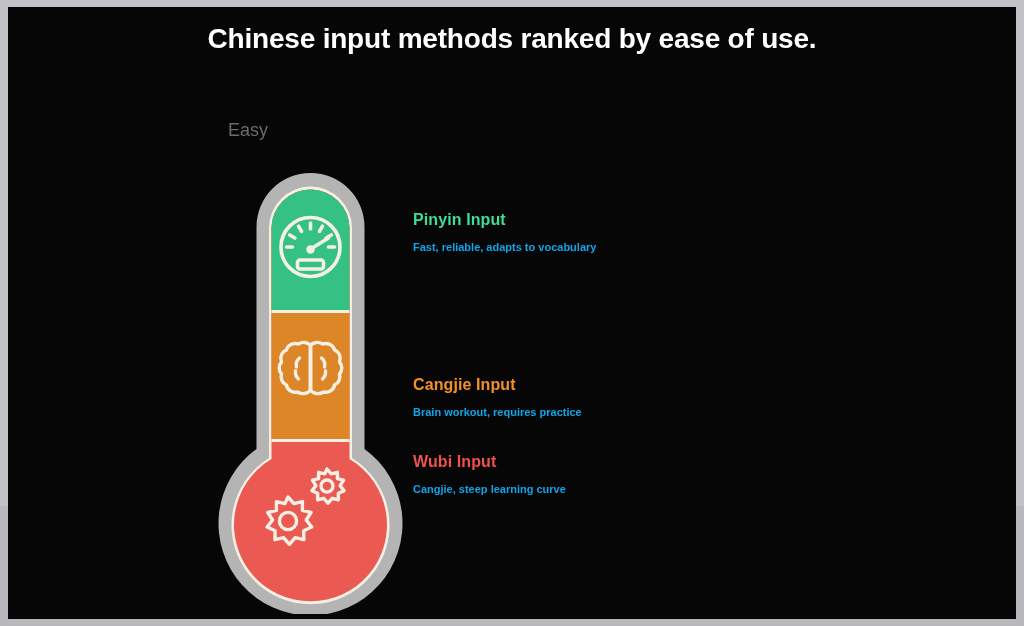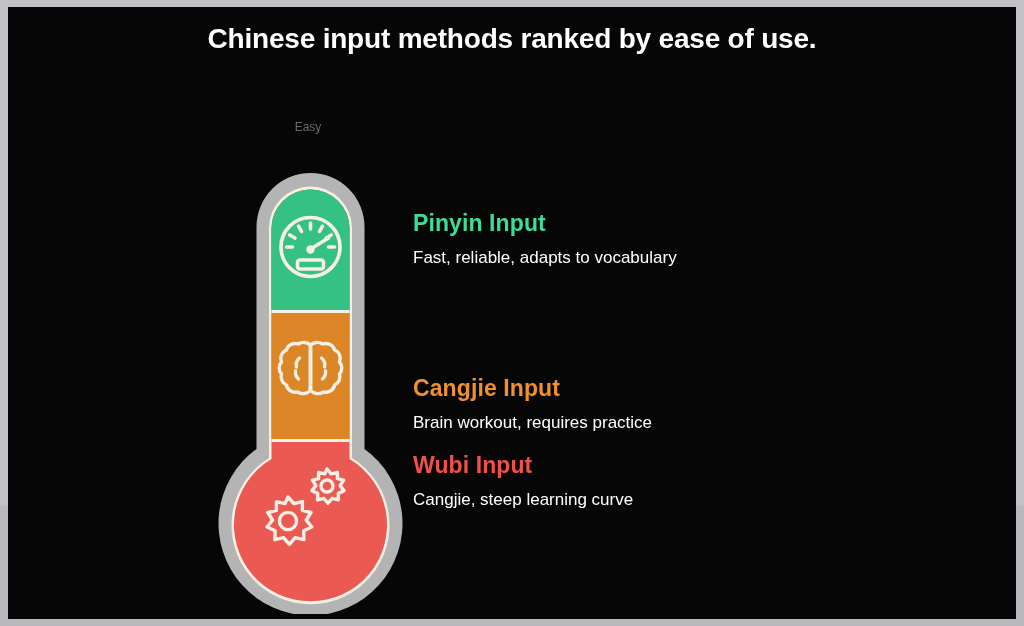--- a/index.html
+++ b/index.html
@@ -41,55 +41,54 @@
     font-size: 28px;
     font-weight: bold;
     letter-spacing: -0.2px;
     font-family: "Liberation Sans", sans-serif;
   }
   #easy-label {
     position: absolute;
     left: 220px;
     top: 113px;
     width: 160px;
-    text-align: center;
     color: #6a6a6a;
-    font-size: 12px;
+    font-size: 18px;
     font-family: "Liberation Sans", sans-serif;
   }
 
   
   #thermo {
     position: absolute;
     left: 195px;
     top: 155px;
     width: 215px;
     height: 452px;
   }
   #thermo svg { display: block; }
 
   
   .legend-item {
     position: absolute;
     left: 405px;
     width: 560px;
   }
   .legend-title {
-    font-size: 23px;
+    font-size: 16px;
     font-weight: bold;
     margin: 0 0 14px 0;
     letter-spacing: 0.1px;
     line-height: 1;
   }
   .legend-desc {
-    font-size: 17px;
-    color: #ffffff;
+    font-size: 11px;
+    color: #0ea5e9;
     margin: 0;
     line-height: 1;
-    font-weight: normal;
+    font-weight: bold;
   }
   #item-0 { top: 205px; }
   #item-1 { top: 326px; margin-top: 44px; }
   #item-2 { top: 447px; }
 </style>
 </head>
 <body>
 
 <div id="frame">
   <div id="stage">

